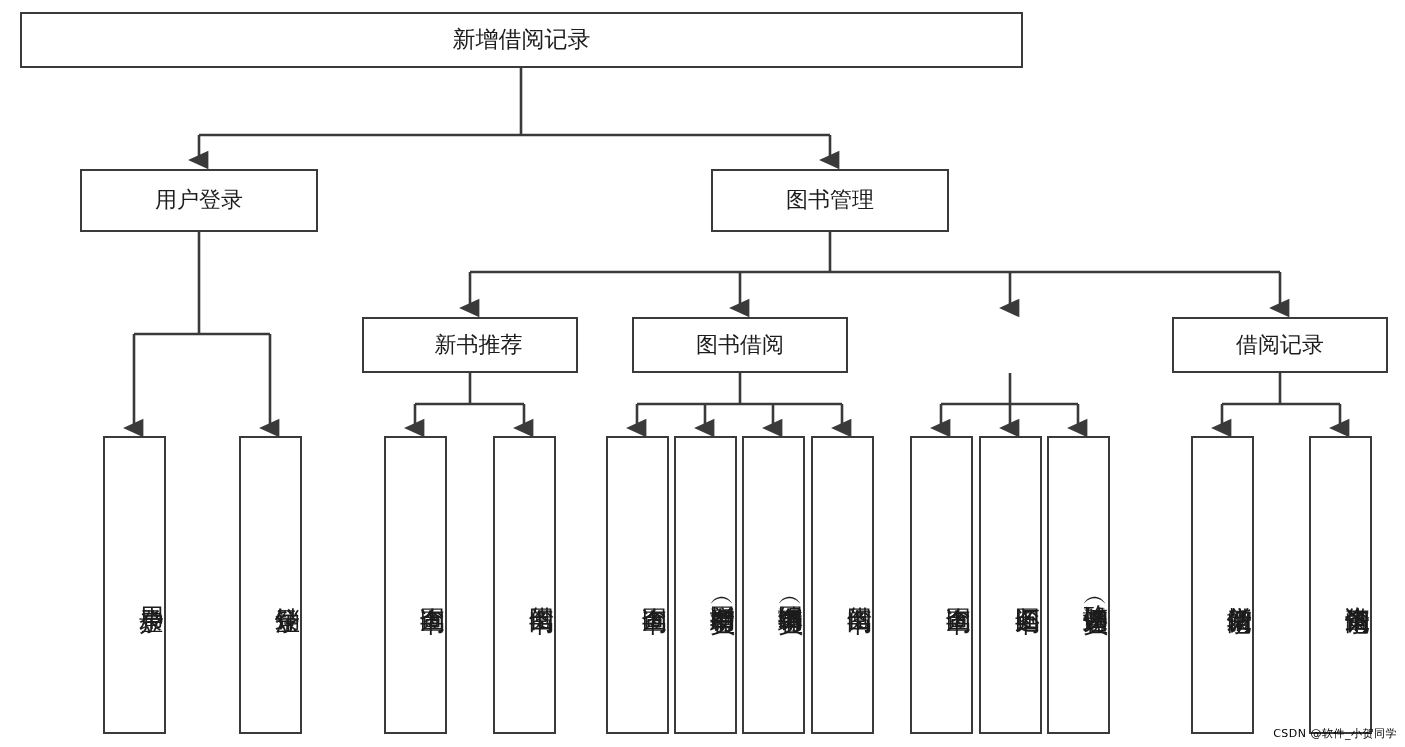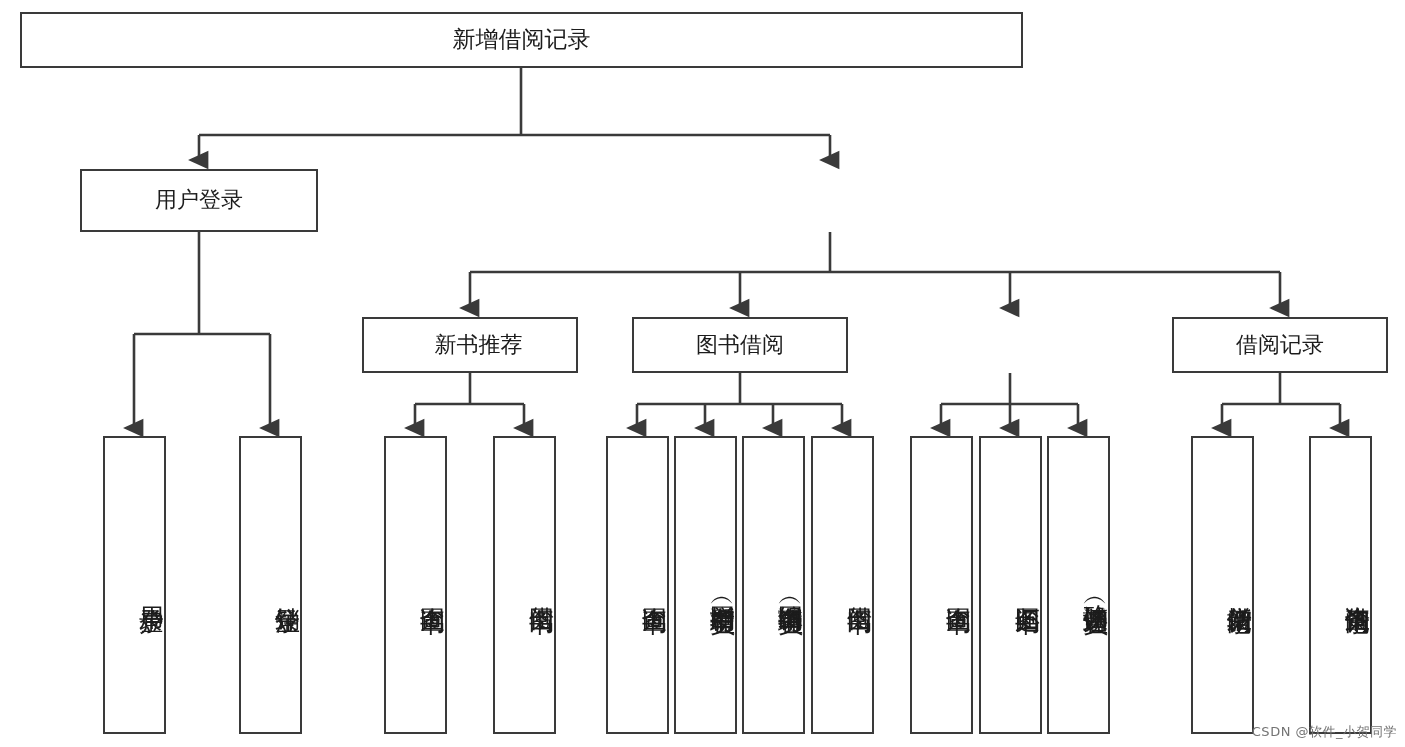--- a/index.html
+++ b/index.html
@@ -46,22 +46,22 @@
   .node.v .lbl{
     font-size:25px;
     letter-spacing:1px;
     line-height:1;
     white-space:nowrap;
   }
 
   .watermark{
     position:absolute;
     right:8px;bottom:6px;
-    font-size:13px;
-    color:#737373;
+    font-size:11px;
+    color:#000000;
     letter-spacing:.5px;
     pointer-events:none;
     user-select:none;
     text-align:right;
   }
 </style>
 </head>
 <body>
 
 <div id="canvas">
@@ -116,20 +116,23 @@
     </g>
   </svg>
 
   <div class="node h" id="n-root" style="left:20px;top:12px;width:1003px;height:56px;">
     <span class="lbl">新增借阅记录</span>
   </div>
 
   <div class="node h" style="left:80px;top:169px;width:238px;height:63px;">
     <span class="lbl">用户登录</span>
   </div>
+  <div class="node h" style="left:711px;top:169px;width:238px;height:63px;">
+    <span class="lbl">图书管理</span>
+  </div>
 
   <div class="node h" style="left:362px;top:317px;width:216px;height:56px;padding-left:17px;">
     <span class="lbl">新书推荐</span>
   </div>
   <div class="node h" style="left:632px;top:317px;width:216px;height:56px;">
     <span class="lbl">图书借阅</span>
   </div>
   <div class="node h" style="left:1172px;top:317px;width:216px;height:56px;">
     <span class="lbl">借阅记录</span>
   </div>

